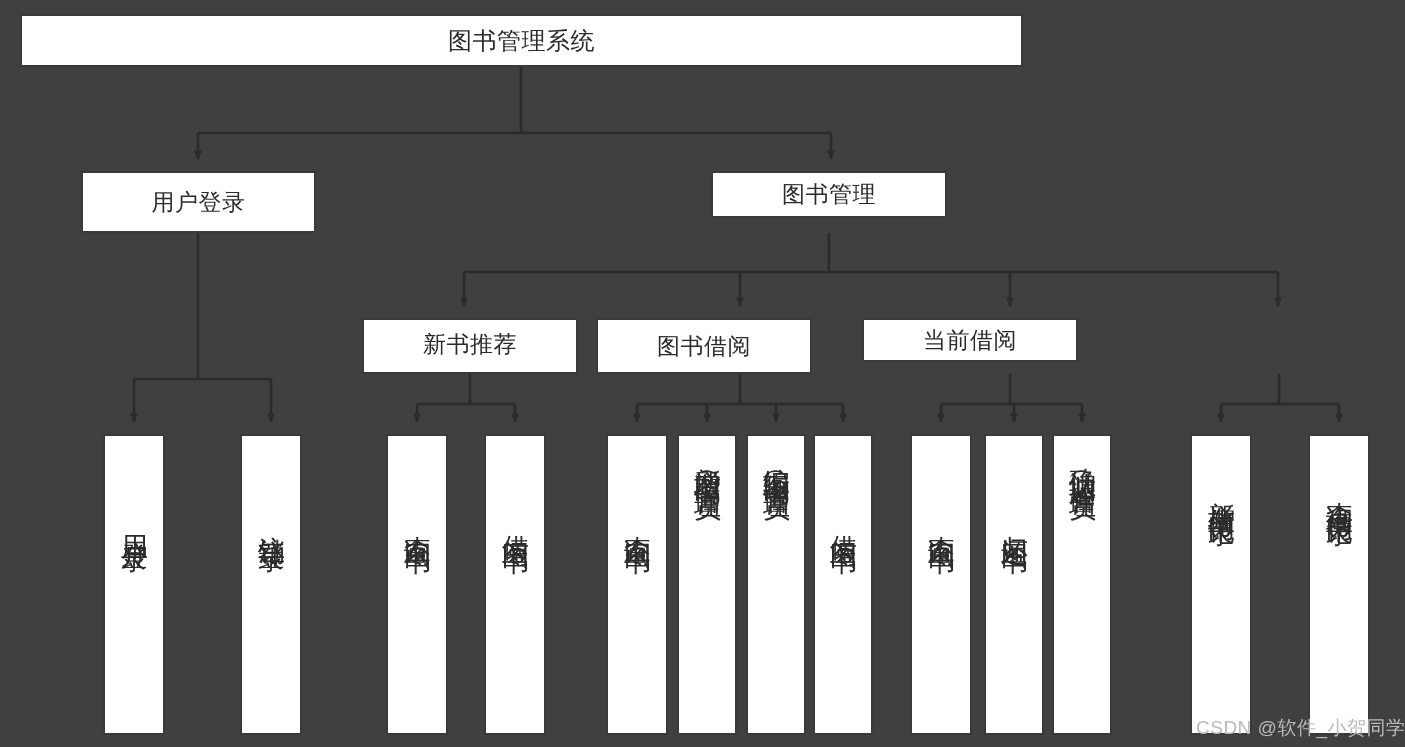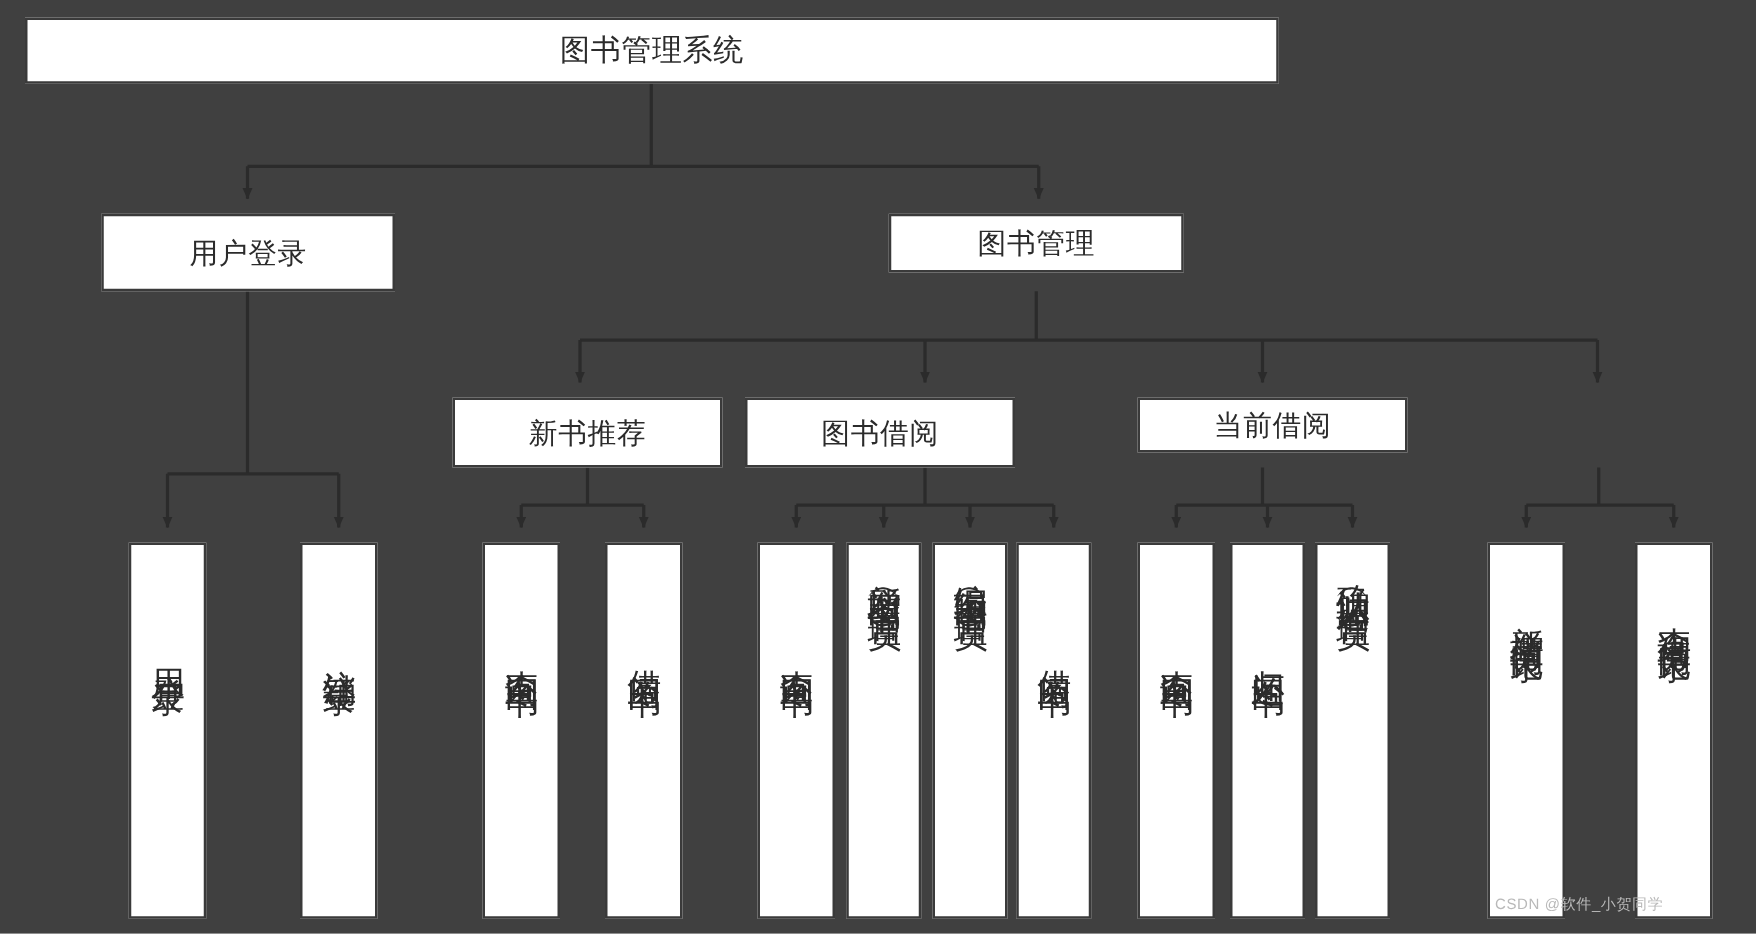--- a/index.html
+++ b/index.html
@@ -56,21 +56,21 @@
   .node.vertical .node-label {
     writing-mode: vertical-rl;
     text-orientation: upright;
     font-size: 27px;
     letter-spacing: 4px;
     line-height: 1;
   }
   .node.root .node-label { font-size: 24px; }
   .watermark {
     position: absolute;
-    font-size: 12px;
+    font-size: 19px;
     color: #b9b9b9;
     white-space: nowrap;
     z-index: 5;
     letter-spacing: 0.5px;
   }
 </style>
 </head>
 <body>
 
 <div id="diagram-root">
@@ -141,27 +141,27 @@
     <span class="node-label">图书管理系统</span>
   </div>
 
   <div class="node horizontal" style="left:81px; top:171px; width:235px; height:62px;">
     <span class="node-label">用户登录</span>
   </div>
   <div class="node horizontal" style="left:711px; top:171px; width:236px; height:47px;">
     <span class="node-label">图书管理</span>
   </div>
 
-  <div class="node horizontal" style="left:362px; top:318px; width:216px; height:56px;">
+  <div class="node horizontal" style="left:362px; top:318px; width:216px; height:56px;font-family:Liberation Mono, monospace;">
     <span class="node-label">新书推荐</span>
   </div>
   <div class="node horizontal" style="left:596px; top:318px; width:216px; height:56px;">
     <span class="node-label">图书借阅</span>
   </div>
-  <div class="node horizontal" style="left:910px; top:318px; width:216px; height:44px;">
+  <div class="node horizontal" style="left:862px; top:318px; width:216px; height:44px;">
     <span class="node-label">当前借阅</span>
   </div>
 
   <div class="node vertical" style="left:103px; top:434px; width:62px; height:301px; padding-top:78px;">
     <span class="node-label">用户登录</span>
   </div>
   <div class="node vertical" style="left:240px; top:434px; width:62px; height:301px; padding-top:78px;">
     <span class="node-label">注销登录</span>
   </div>
 

